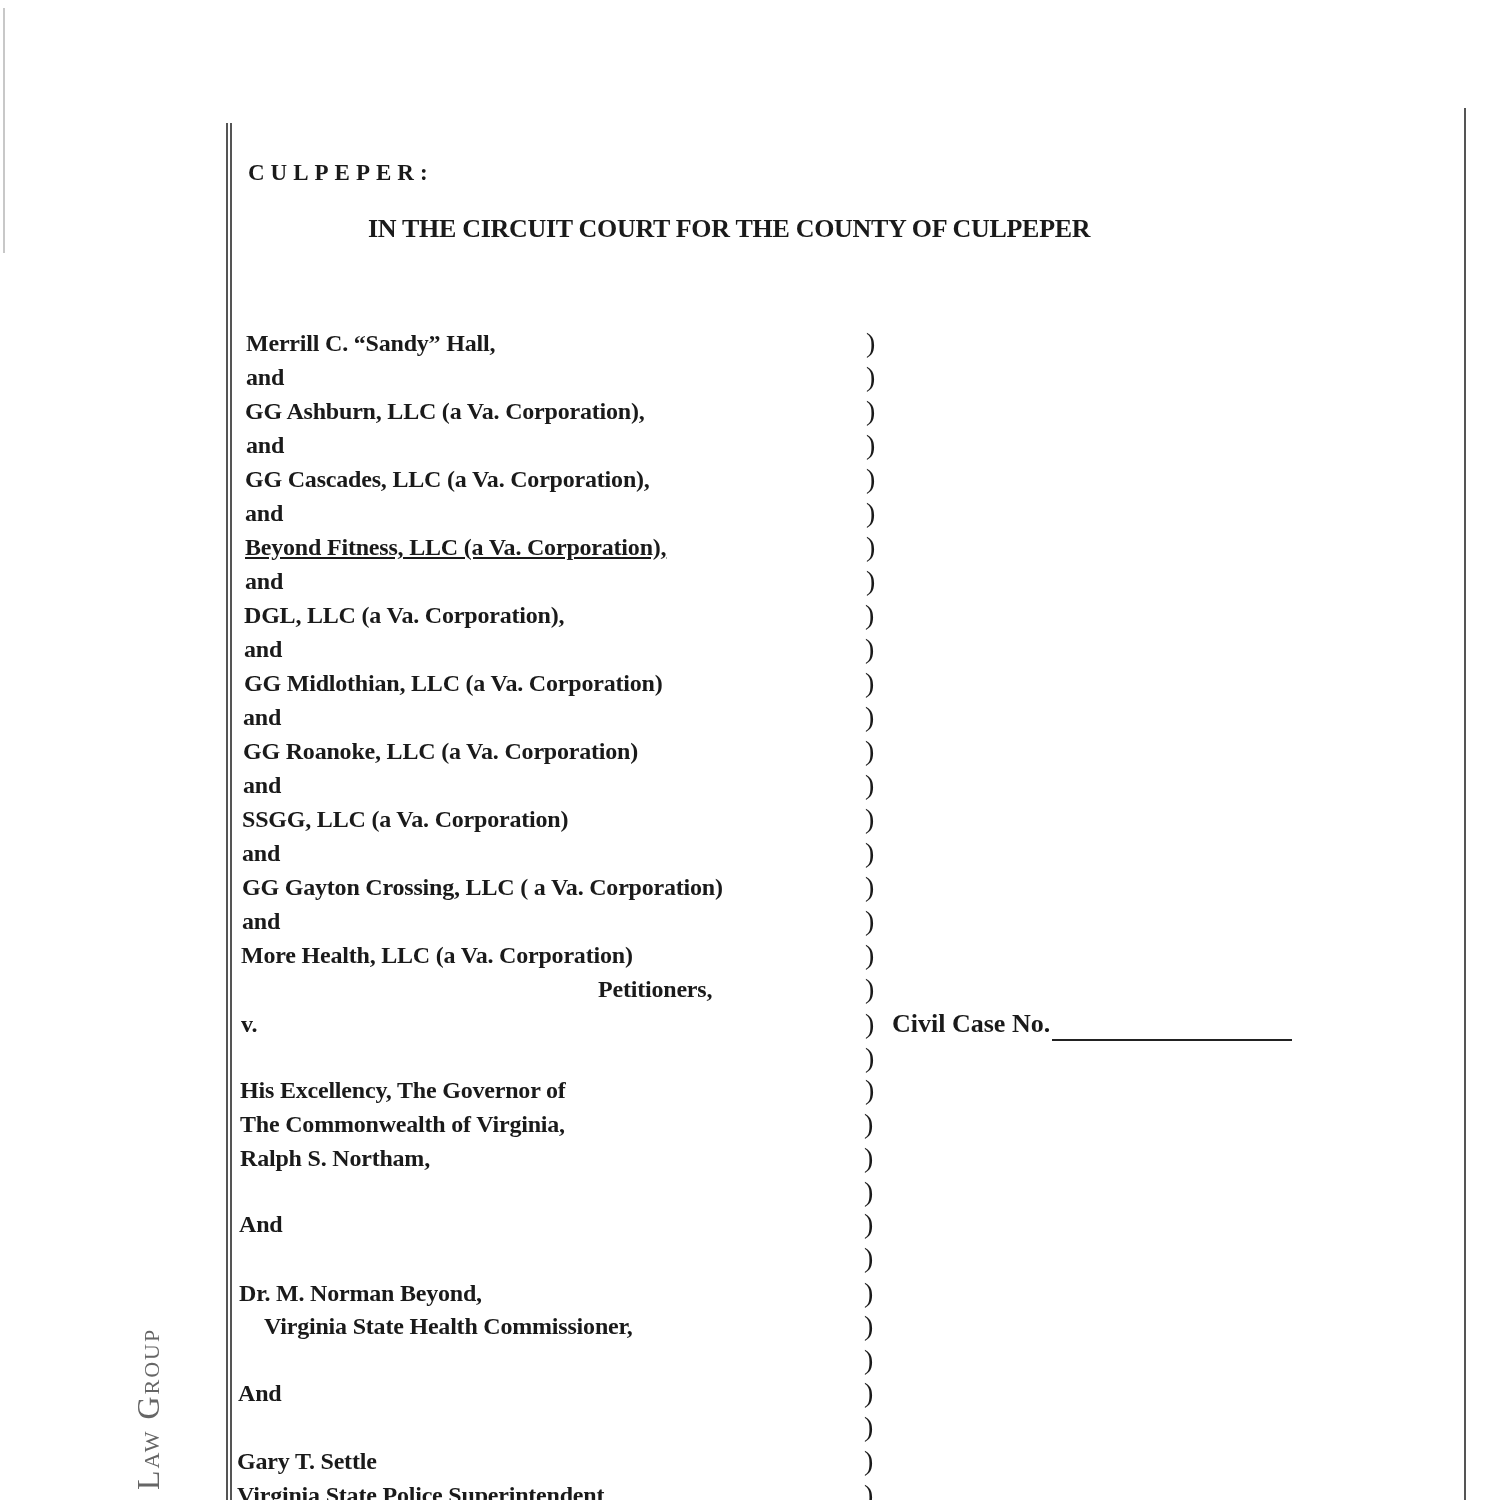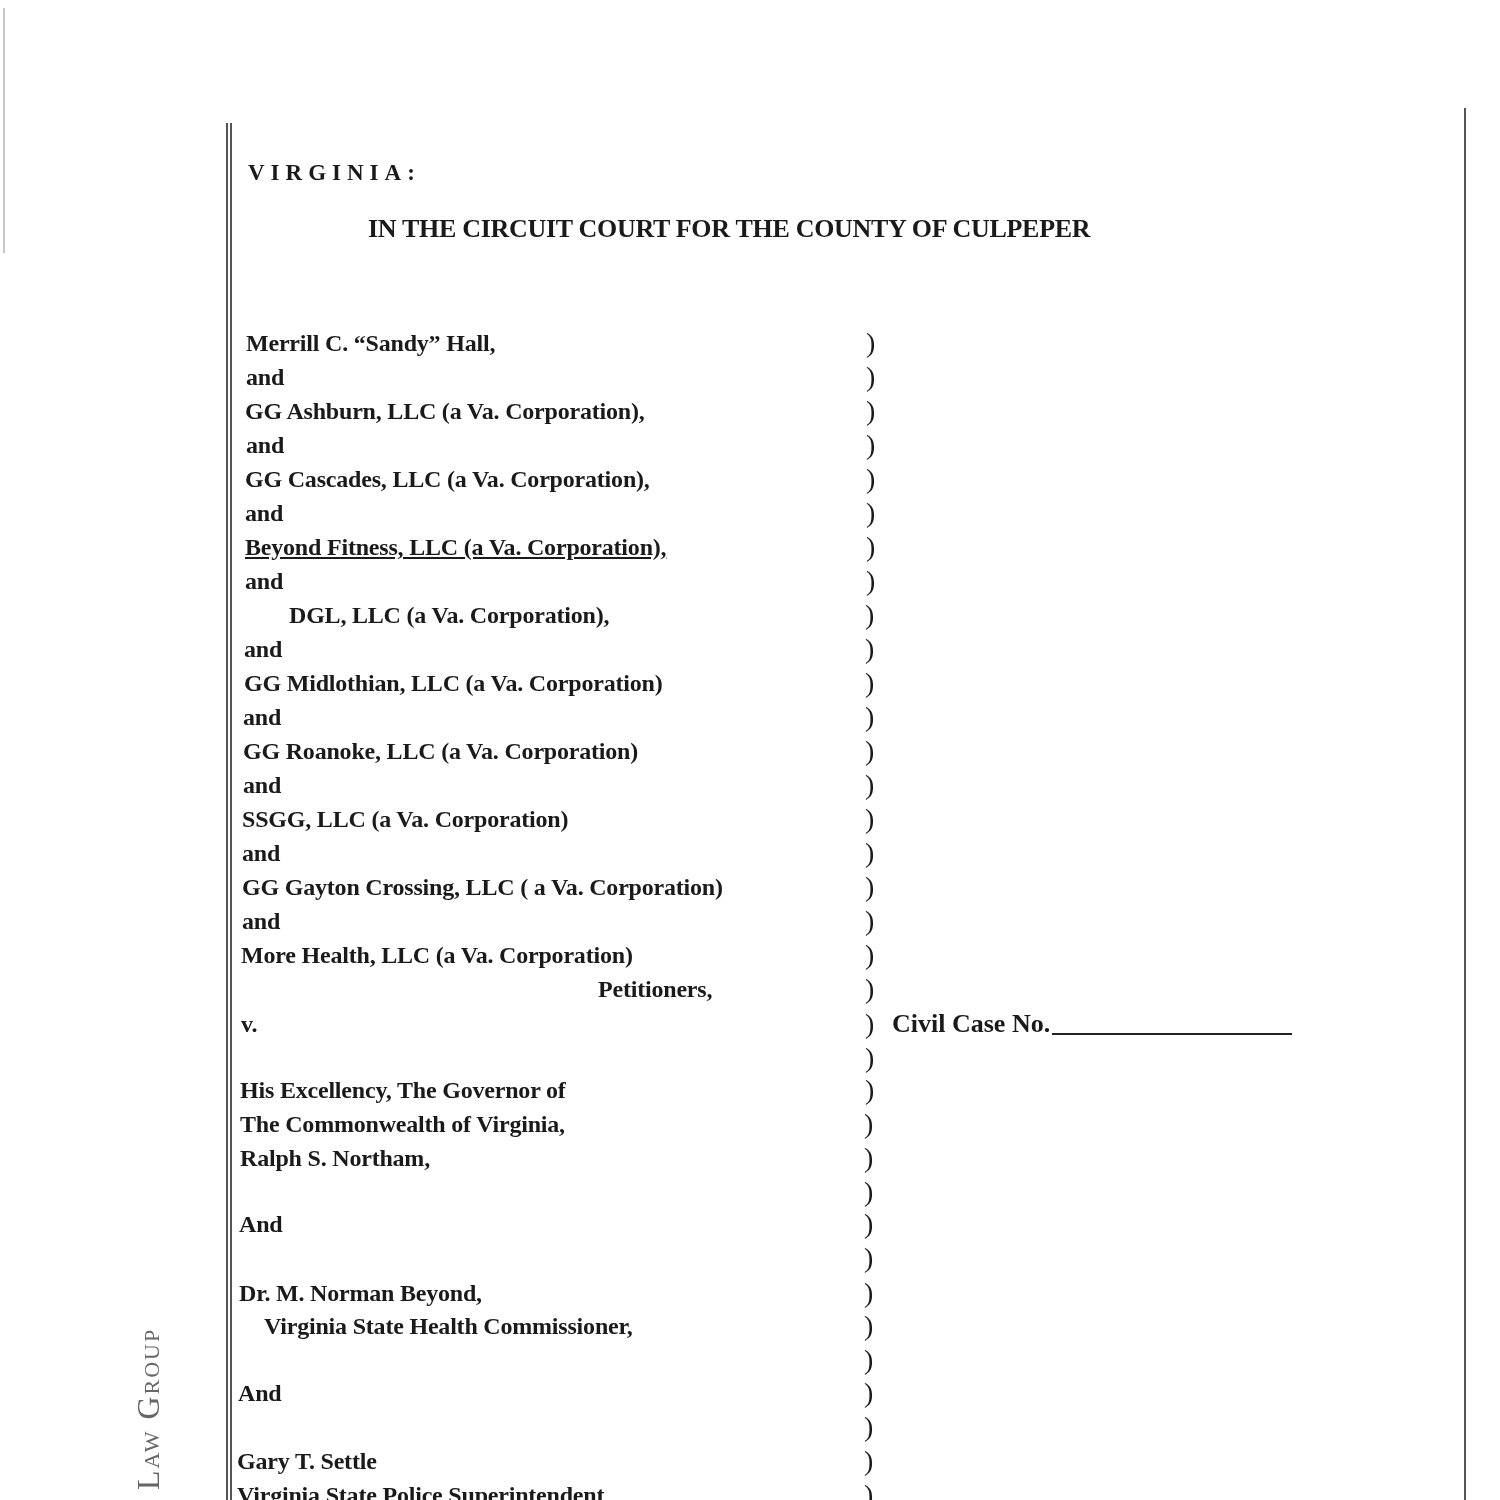--- a/index.html
+++ b/index.html
@@ -45,57 +45,57 @@
       font-weight: bold; font-size: 24px; line-height: 34px;
       letter-spacing: -0.2px;
     }
     .paren {
       position: absolute; font-weight: normal; font-size: 28px; line-height: 34px;
       color: #1a1a1a;
     }
     .case-no {
       position: absolute; left: 892px; top: 1007px;
       font-weight: bold; font-size: 26px; line-height: 34px; white-space: nowrap;
-      display: flex; 
+      display: flex; align-items: flex-end;
     }
     .case-blank {
       display: inline-block; width: 240px; height: 26px;
       border-bottom: 2px solid #222; margin-left: 2px;
     }
   </style>
 </head>
 <body>
 
 <div class="edge-line"></div>
 <div class="margin-left"></div>
 <div class="margin-right"></div>
 
 <div class="firm-mark">Law Group</div>
 
-<div class="jurisdiction">VIRGINIA:</div>
+<div class="jurisdiction">CULPEPER:</div>
 <div class="court-title">IN THE CIRCUIT COURT FOR THE COUNTY OF CULPEPER</div>
 
 <div class="caption" id="caption">
     <div class="row" style="left: 246px; top: 326px;">Merrill C. “Sandy” Hall,</div>
     <div class="paren" style="left: 866px; top: 326px;">)</div>
     <div class="row" style="left: 246px; top: 360px;">and</div>
     <div class="paren" style="left: 866px; top: 360px;">)</div>
     <div class="row" style="left: 245px; top: 394px;">GG Ashburn, LLC (a Va. Corporation),</div>
     <div class="paren" style="left: 866px; top: 394px;">)</div>
     <div class="row" style="left: 246px; top: 428px;">and</div>
     <div class="paren" style="left: 866px; top: 428px;">)</div>
     <div class="row" style="left: 245px; top: 462px;">GG Cascades, LLC (a Va. Corporation),</div>
     <div class="paren" style="left: 866px; top: 462px;">)</div>
     <div class="row" style="left: 245px; top: 496px;">and</div>
     <div class="paren" style="left: 866px; top: 496px;">)</div>
     <div class="row" style="left: 245px; top: 530px; text-decoration: underline;">Beyond Fitness, LLC (a Va. Corporation),</div>
     <div class="paren" style="left: 866px; top: 530px;">)</div>
     <div class="row" style="left: 245px; top: 564px;">and</div>
     <div class="paren" style="left: 866px; top: 564px;">)</div>
-    <div class="row" style="left: 244px; top: 598px; margin-left: 45px;">DGL, LLC (a Va. Corporation),</div>
+    <div class="row" style="left: 244px; top: 598px;">DGL, LLC (a Va. Corporation),</div>
     <div class="paren" style="left: 865px; top: 598px;">)</div>
     <div class="row" style="left: 244px; top: 632px;">and</div>
     <div class="paren" style="left: 865px; top: 632px;">)</div>
     <div class="row" style="left: 244px; top: 666px;">GG Midlothian, LLC (a Va. Corporation)</div>
     <div class="paren" style="left: 865px; top: 666px;">)</div>
     <div class="row" style="left: 243px; top: 700px;">and</div>
     <div class="paren" style="left: 865px; top: 700px;">)</div>
     <div class="row" style="left: 243px; top: 734px;">GG Roanoke, LLC (a Va. Corporation)</div>
     <div class="paren" style="left: 865px; top: 734px;">)</div>
     <div class="row" style="left: 243px; top: 768px;">and</div>

